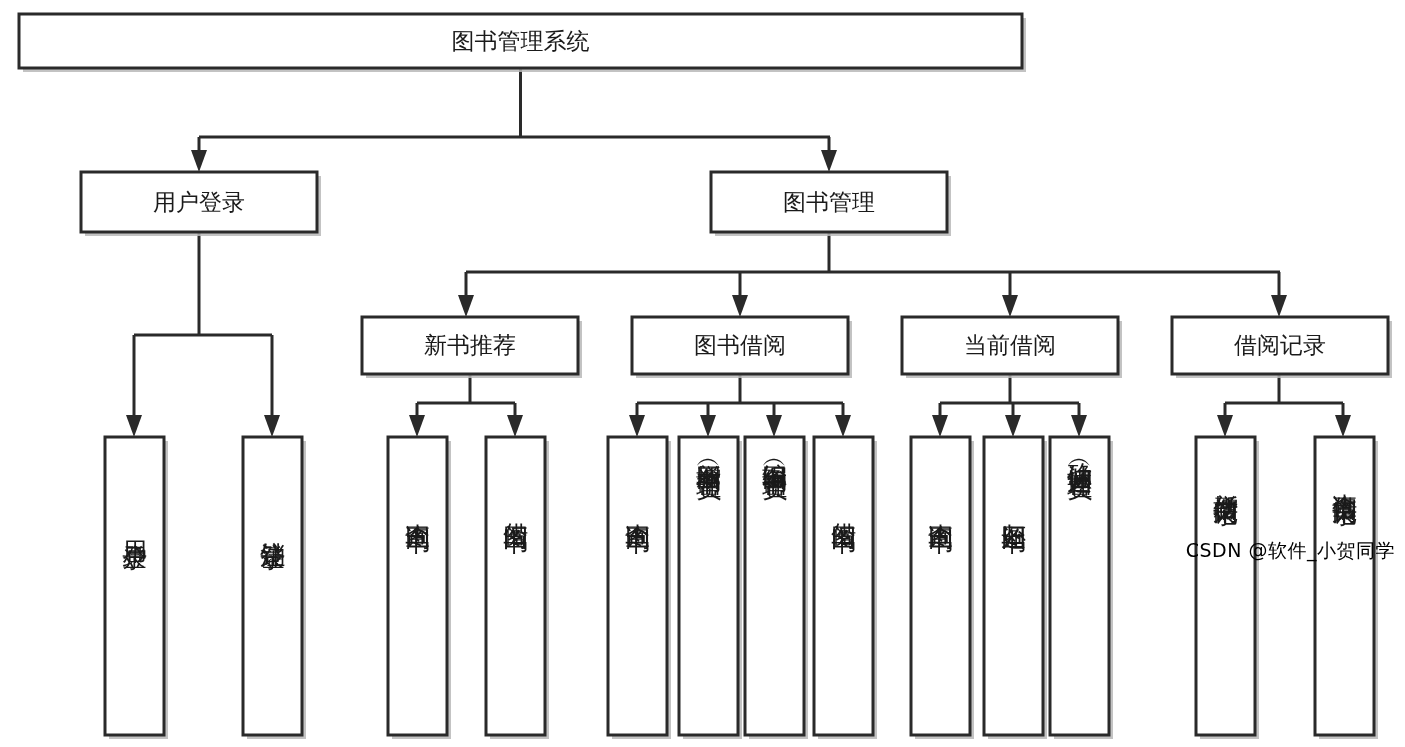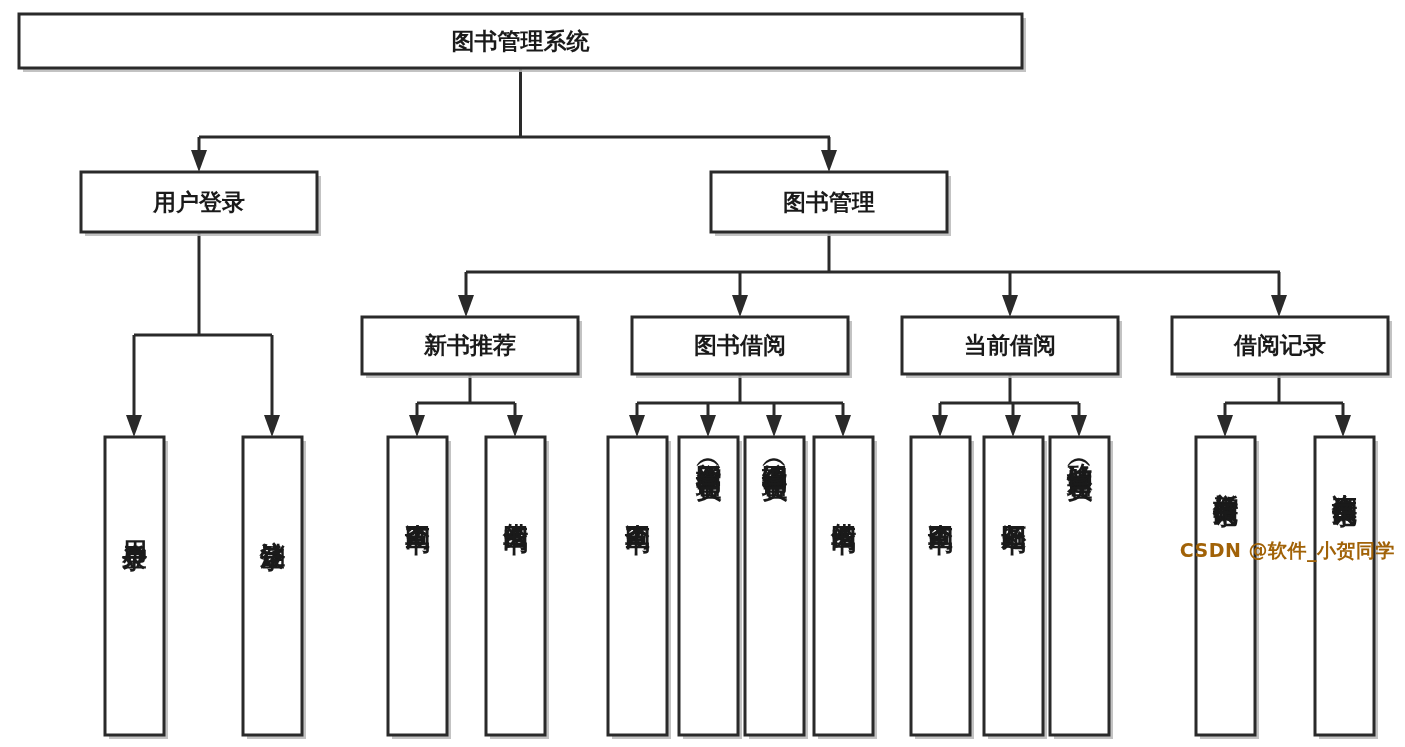--- a/index.html
+++ b/index.html
@@ -11,21 +11,20 @@
     width: 1405px;
     height: 747px;
     overflow: hidden;
     font-family: "DejaVu Sans", "Liberation Sans", sans-serif;
   }
   #diagram-root {
     position: relative;
     width: 1405px;
     height: 570px;
     background: #ffffff;
-    font-weight: bold;
   }
   svg.flow {
     position: absolute;
     left: 0;
     top: 0;
     width: 1405px;
     height: 747px;
   }
   .node-rect {
     fill: #ffffff;
@@ -71,21 +70,21 @@
     letter-spacing: 2px;
     color: #1a1a1a;
     white-space: pre;
   }
   .watermark {
     position: absolute;
     right: 10px;
     bottom: 6px;
     font-family: "DejaVu Sans", "Liberation Sans", sans-serif;
     font-size: 19px;
-    color: #a16207;
+    color: #000000;
     letter-spacing: 0.5px;
     white-space: pre;
   }
 </style>
 </head>
 <body>
 
 <div id="diagram-root">
 
   <svg class="flow" viewBox="0 0 1405 747">

